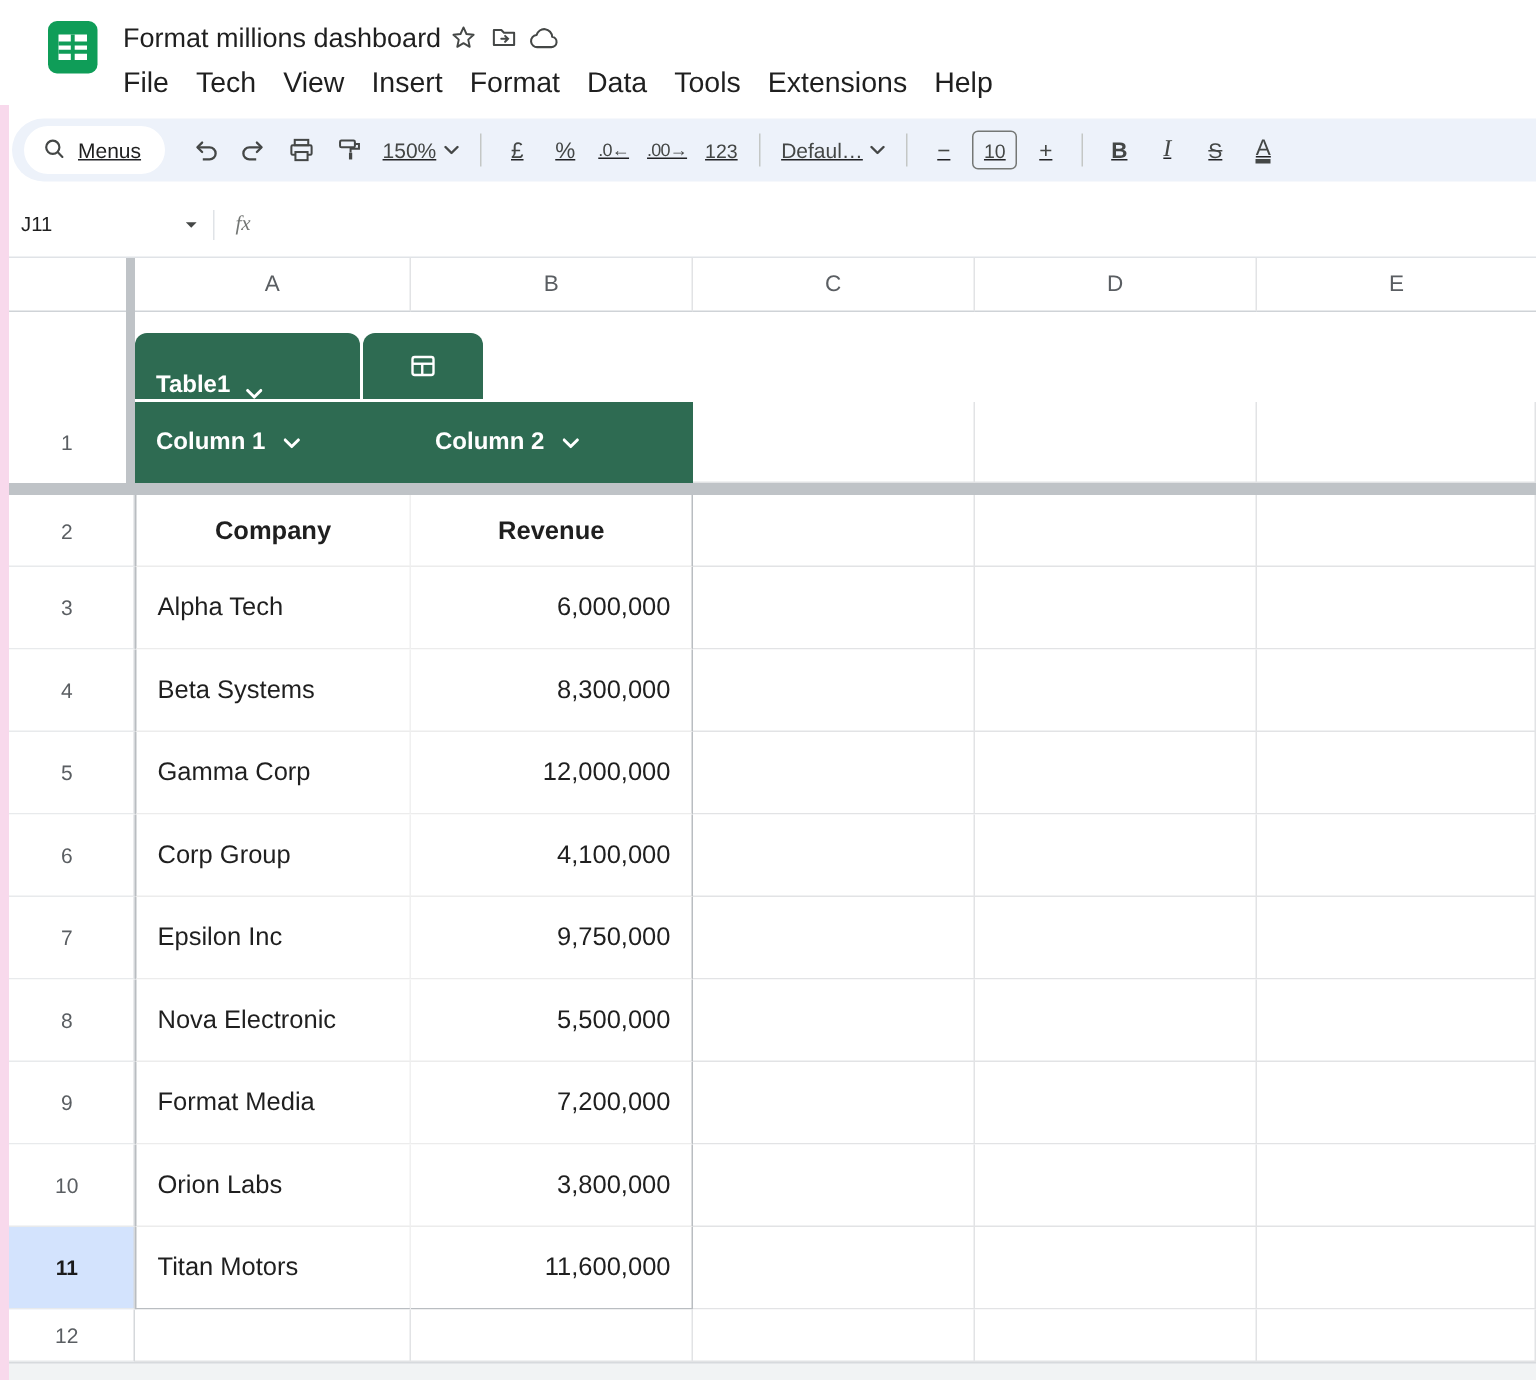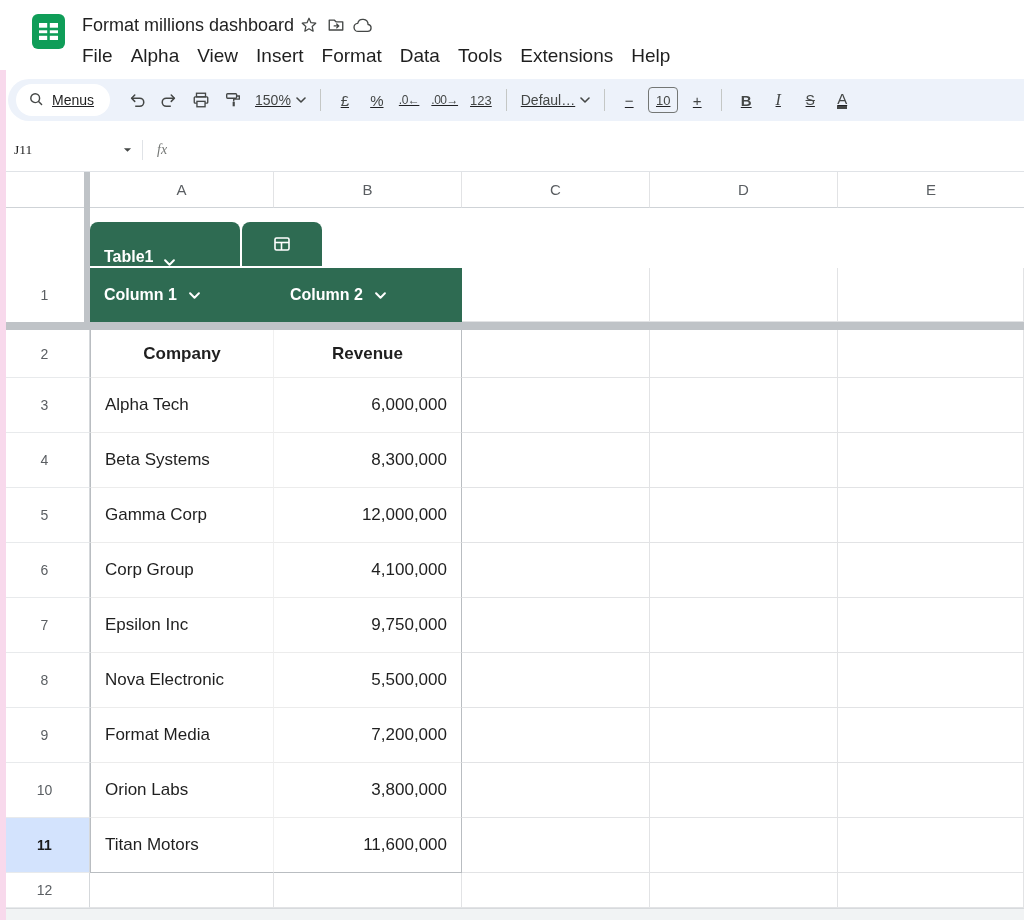--- a/index.html
+++ b/index.html
@@ -34,21 +34,21 @@
   .italic-i { font-style:italic; font-family:"Liberation Serif", serif; font-size:16px; }
   .strike-s { text-decoration:line-through; font-size:14px; }
   .textcolor-a { font-size:15px; border-bottom:3px solid #444746; line-height:15px; }
   .font-size-box { width:30px; height:26px; border:1px solid #747775; border-radius:4px; display:flex; align-items:center; justify-content:center; font-size:13px; color:#444746; margin:0 2px; }
   .tdivider { width:1px; height:22px; background:#c4c7c5; margin:0 7px; }
   .num123 { font-size:13px; }
 
   
   .formula-bar { height:44px; display:flex; align-items:center; border-bottom:1px solid #e0e3e7; background:#fff; padding-left:14px; }
   .name-box { display:flex; align-items:center; width:118px; }
-  .cell-ref { font-size:13.5px; color:#1f1f1f;font-family:Liberation Serif, serif; }
+  .cell-ref { font-size:13.5px; color:#1f1f1f; }
   .name-caret { margin-left:auto; color:#444746; display:flex; }
   .fx-divider { width:1px; height:20px; background:#e0e3e7; margin:0 14px 0 10px; }
   .fx { font-family:"Liberation Serif", serif; font-style:italic; font-size:14px; color:#747775; }
 
   
   .grid { position:relative; height:736px; background:#fff; }
   .grow { display:flex; }
   .chead-row { height:36px; }
   .chead, .corner { border-right:1px solid #e2e3e5; border-bottom:1px solid #cfd3d7; display:flex; align-items:center; justify-content:center; font-size:15px; color:#5a5e62; background:#fff; }
   .corner { width:90px; }
@@ -117,21 +117,21 @@
           </svg>
       </span>
       <span class="title-icon">
         <svg viewBox="0 0 22 16" width="20" height="15">
             <path d="M6 14.5 h10 a3.8 3.8 0 0 0 0.6 -7.56 A5.8 5.8 0 0 0 5.2 5.6 a4.4 4.4 0 0 0 0.8 8.9 Z" fill="none" stroke="#444746" stroke-width="1.5" stroke-linejoin="round"></path>
           </svg>
       </span>
     </div>
     <div class="menu-row">
       <span class="menu-item">File</span>
-      <span class="menu-item">Alpha</span>
+      <span class="menu-item">Tech</span>
       <span class="menu-item">View</span>
       <span class="menu-item">Insert</span>
       <span class="menu-item">Format</span>
       <span class="menu-item">Data</span>
       <span class="menu-item">Tools</span>
       <span class="menu-item">Extensions</span>
       <span class="menu-item">Help</span>
     </div>
   </div>
 </div>

